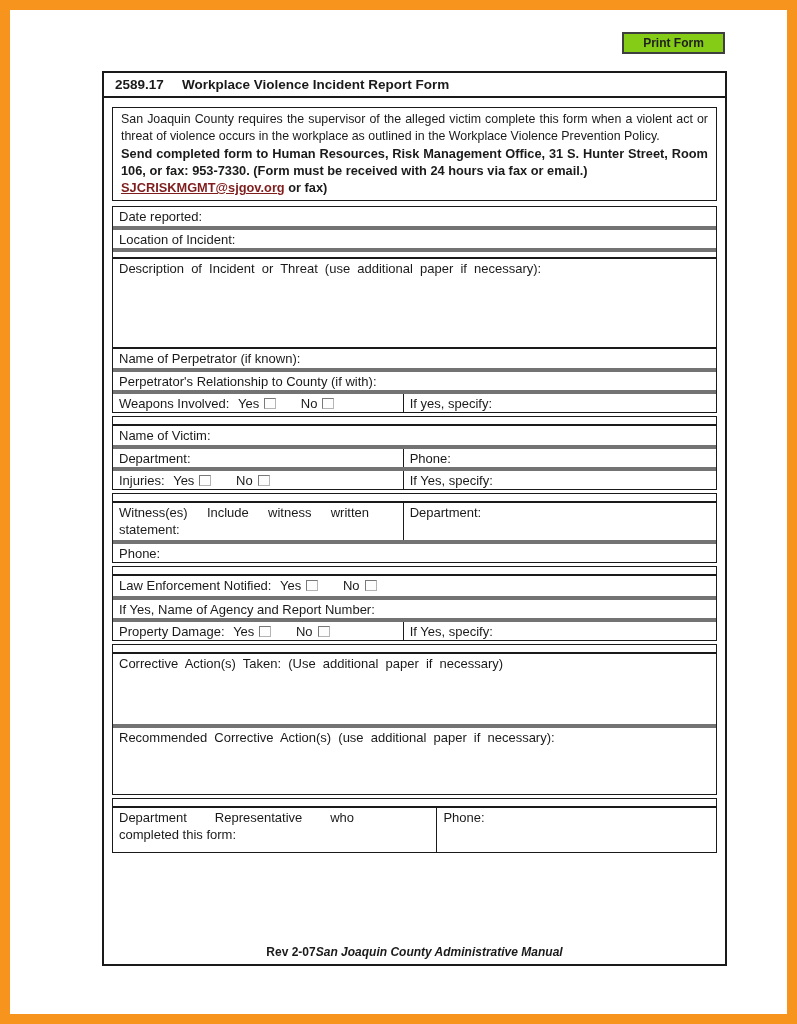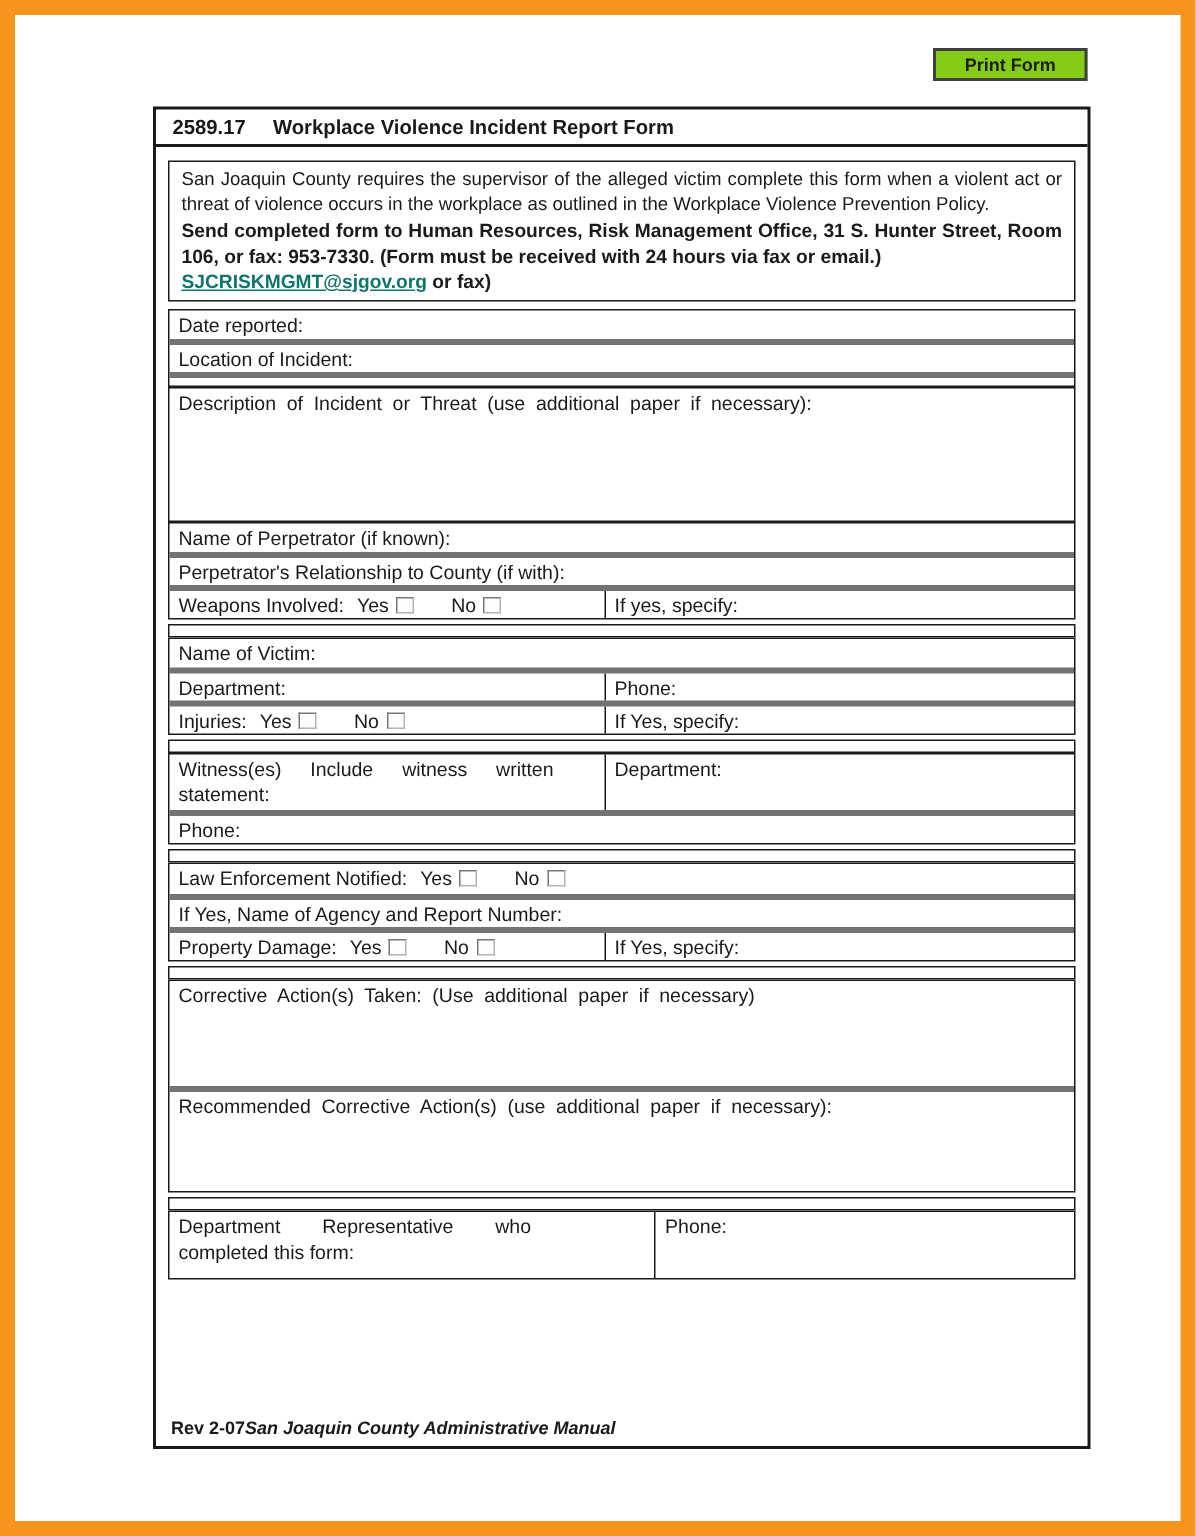--- a/index.html
+++ b/index.html
@@ -73,24 +73,24 @@
   .yn { margin-left: 5px; }
   .gapL { margin-left: 21px; }
   .gapXL { margin-left: 13px; }
   .intro {
     padding: 3px 8px 4px 8px;
     font-size: 12.4px; line-height: 17px;
   }
   .intro p { text-align: justify; }
   .intro .bold { font-weight: bold; font-size: 12.8px; }
   .email-line { font-weight: bold; font-size: 12.8px; }
-  .email-link { color: #0f766e; text-decoration: underline; cursor: pointer; }
+  .email-link { color: #7f1d1d; text-decoration: underline; cursor: pointer; }
   .form-footer {
     position: absolute; left: 10px; right: 10px; bottom: 5px;
-    display: flex; justify-content: flex-start;
+    display: flex; justify-content: center;
     font-size: 12px; font-weight: bold; margin-top: 24px;
   }
   .form-footer .manual { font-style: italic; }
 </style>
 </head>
 <body>
 
 <div class="orange-frame"></div>
 
 <button class="print-btn">Print Form</button>

